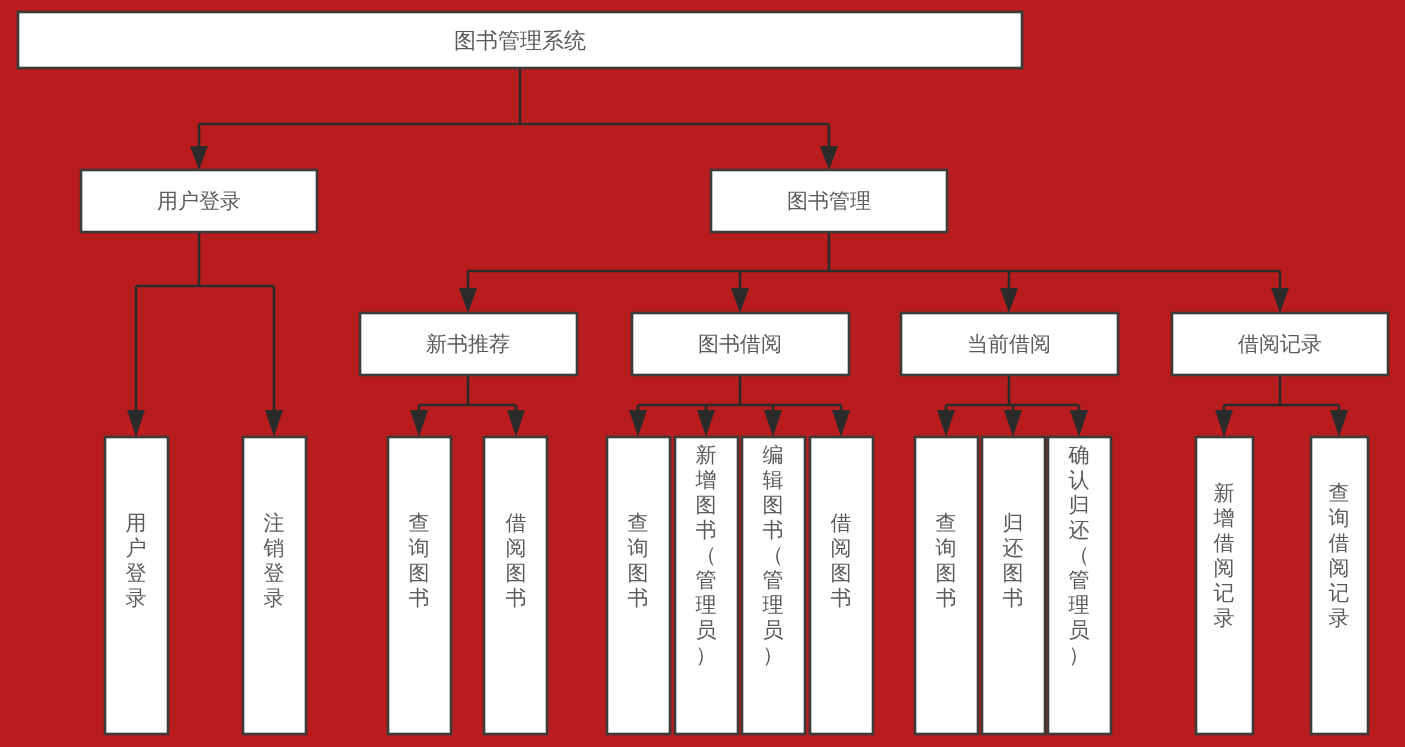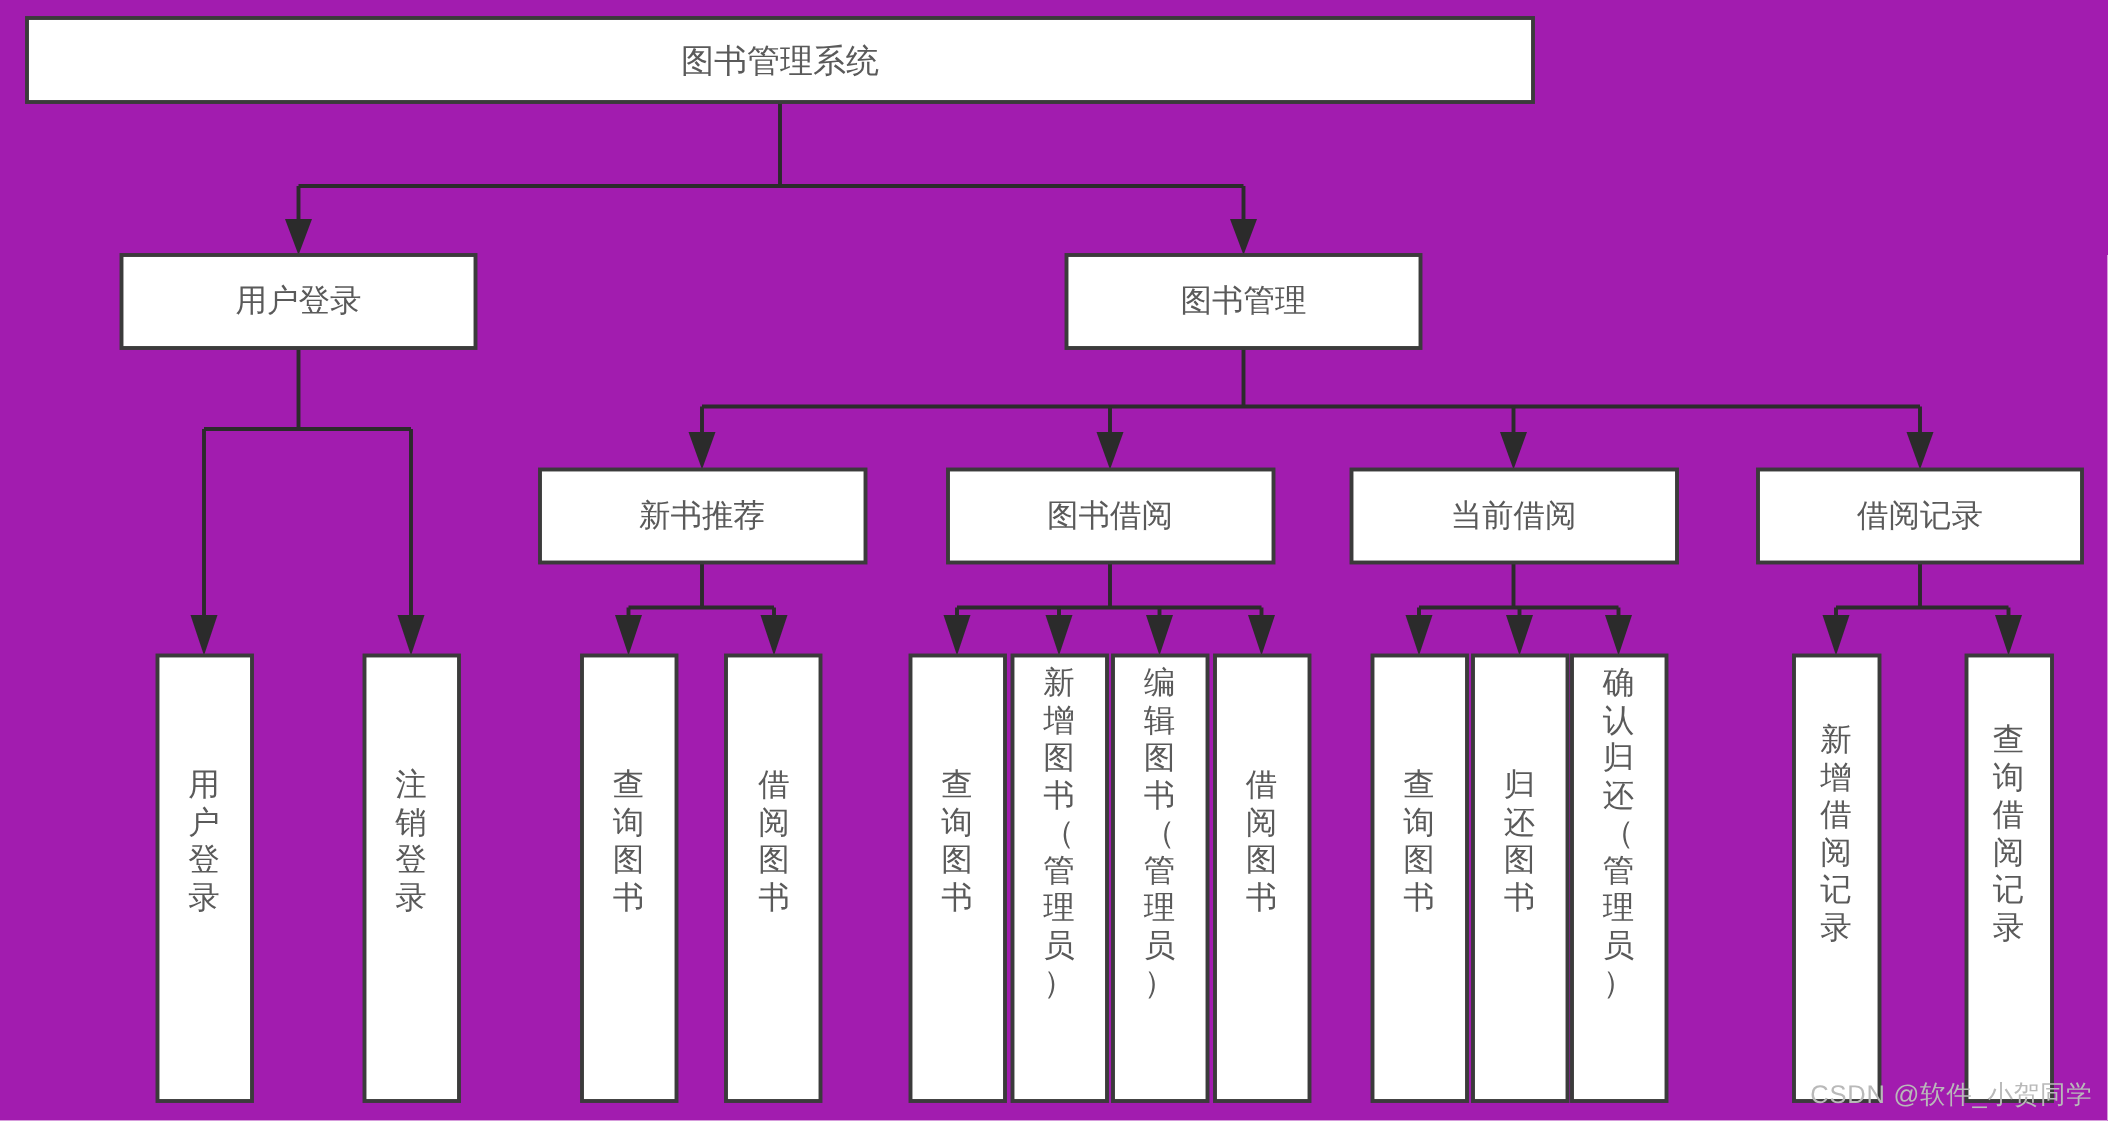--- a/index.html
+++ b/index.html
@@ -8,21 +8,21 @@
     padding: 0;
     background: #ffffff;
   }
   body {
     font-family: "Liberation Sans", "DejaVu Sans", sans-serif;
   }
   #diagram-root {
     position: relative;
     width: 1405px;
     height: 747px;
-    background: #a21caf;
+    background: #b91c1c;
     overflow: hidden;
   }
   svg#flow-svg {
     position: absolute;
     left: 0;
     top: 0;
     width: 1405px;
     height: 747px;
     display: block;
   }
@@ -233,14 +233,13 @@
       <text class="leaf-label" x="1224" y="500"><tspan x="1224" dy="0">新</tspan><tspan x="1224" dy="25">增</tspan><tspan x="1224" dy="25">借</tspan><tspan x="1224" dy="25">阅</tspan><tspan x="1224" dy="25">记</tspan><tspan x="1224" dy="25">录</tspan></text>
     </g>
 
     <g>
       <rect class="node-rect" x="1311" y="437" width="57" height="297"></rect>
       <text class="leaf-label" x="1339" y="500"><tspan x="1339" dy="0">查</tspan><tspan x="1339" dy="25">询</tspan><tspan x="1339" dy="25">借</tspan><tspan x="1339" dy="25">阅</tspan><tspan x="1339" dy="25">记</tspan><tspan x="1339" dy="25">录</tspan></text>
     </g>
 
   </svg>
 
-  <div class="watermark">CSDN @软件_小贺同学</div>
 </div>
 
 </body></html>

